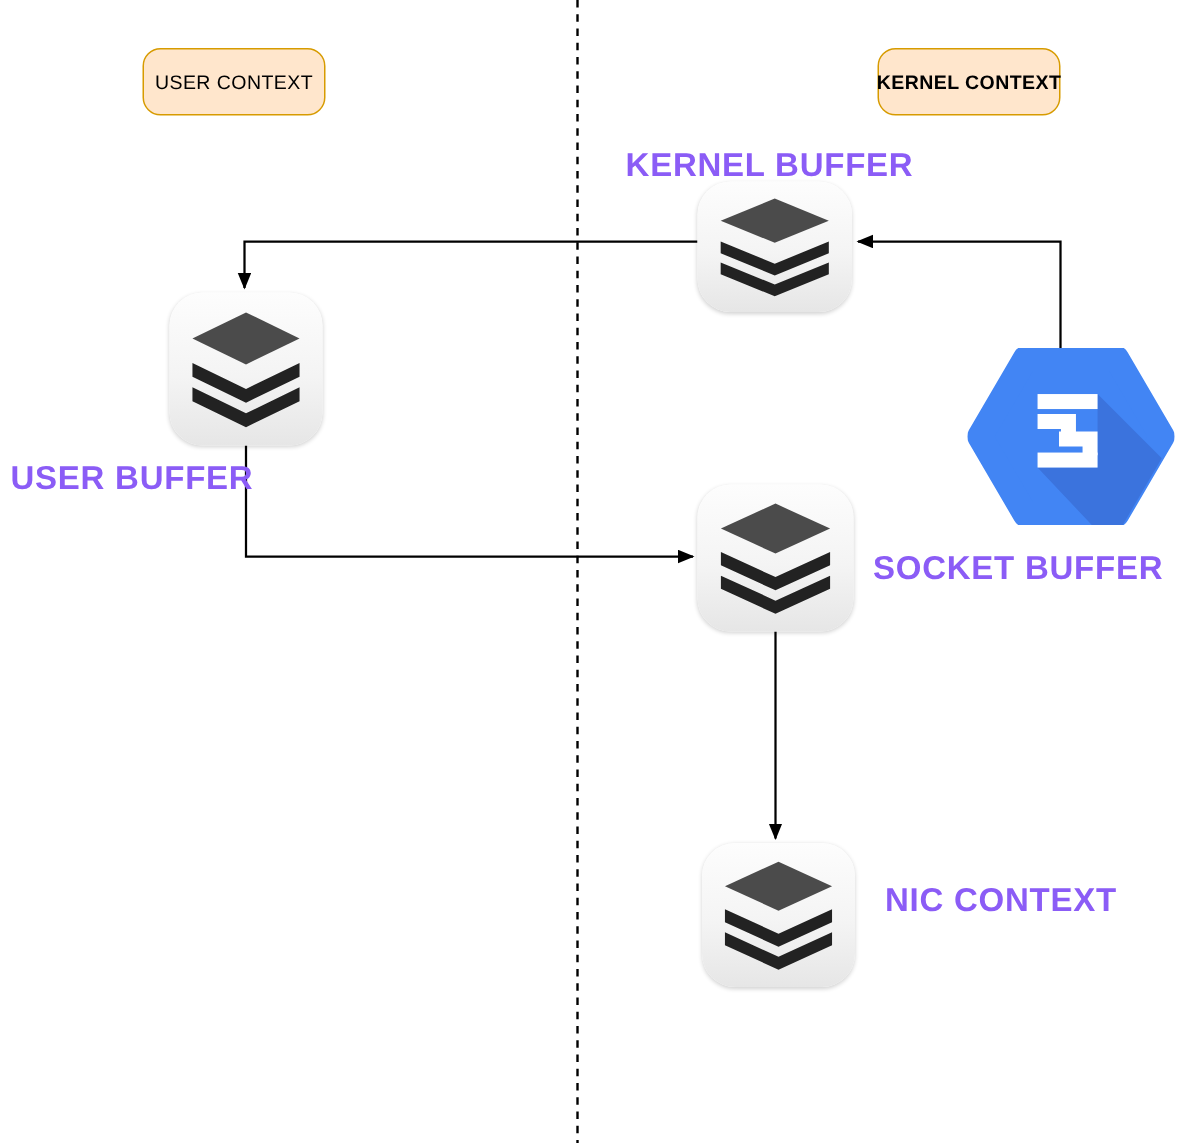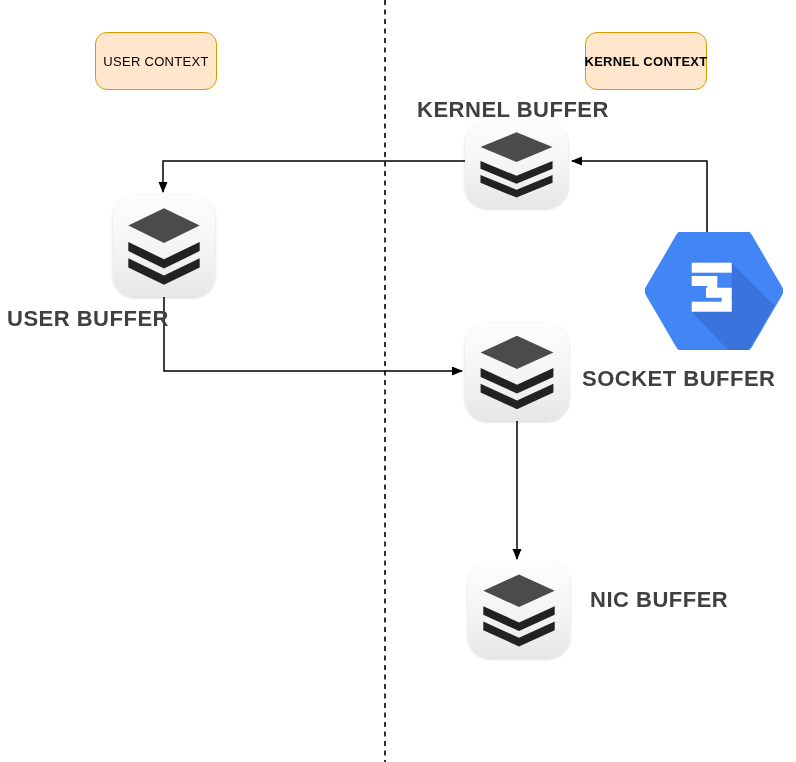--- a/index.html
+++ b/index.html
@@ -18,21 +18,21 @@
   svg.overlay {
     position: absolute;
     left: 0; top: 0;
     width: 796px; height: 762px;
     z-index: 1;
   }
   .context-box {
     position: absolute;
     z-index: 3;
     width: 122px;
-    height: 58px;
+    height: 45px;
     box-sizing: border-box;
     background: var(--context-fill, #FFE6CC);
     border: 1.5px solid var(--context-border, #D79B00);
     border-radius: 12px;
     display: flex;
     align-items: center;
     justify-content: center;
     font-size: 13px;
     letter-spacing: 0.3px;
     color: #000;
@@ -53,21 +53,21 @@
   #user-buffer-icon   { left: 113px; top: 195px; width: 102px; height: 102px; }
   #socket-buffer-icon { left: 465px; top: 323px; width: 104px; height: 98px; }
   #nic-buffer-icon    { left: 468px; top: 562px; width: 102px; height: 96px; }
 
   .node-label {
     position: absolute;
     z-index: 4;
     font-size: 22px;
     font-weight: bold;
     letter-spacing: 0.5px;
-    color: #404040;
+    color: #8b5cf6;
     line-height: 24px;
     white-space: nowrap;
   }
   #kernel-buffer-label { left: 413px; top: 98px; width: 200px; text-align: center; }
   #user-buffer-label   { left: 7px;   top: 307px; }
   #socket-buffer-label { left: 582px; top: 367px; }
   #nic-buffer-label    { left: 590px; top: 588px; }
 
   #cloud-hexagon {
     position: absolute;
@@ -156,15 +156,15 @@
       <rect x="46.7" y="30.7" width="40" height="10" fill="#fff"></rect>
       <polygon points="46.7,44 72.3,44 72.3,57.5 62.3,57.5 62.3,54 46.7,54" fill="#fff"></polygon>
       <polygon points="61,55.7 86.7,55.7 86.7,71.5 76.7,71.5 76.7,65.7 61,65.7" fill="#fff"></polygon>
       <rect x="46.7" y="69.7" width="40" height="10" fill="#fff"></rect>
     </svg>
   </div>
 
   <div class="node-label" id="kernel-buffer-label">KERNEL BUFFER</div>
   <div class="node-label" id="user-buffer-label">USER BUFFER</div>
   <div class="node-label" id="socket-buffer-label">SOCKET BUFFER</div>
-  <div class="node-label" id="nic-buffer-label">NIC BUFFER</div>
+  <div class="node-label" id="nic-buffer-label">NIC CONTEXT</div>
 
 </div>
 
 </body></html>

